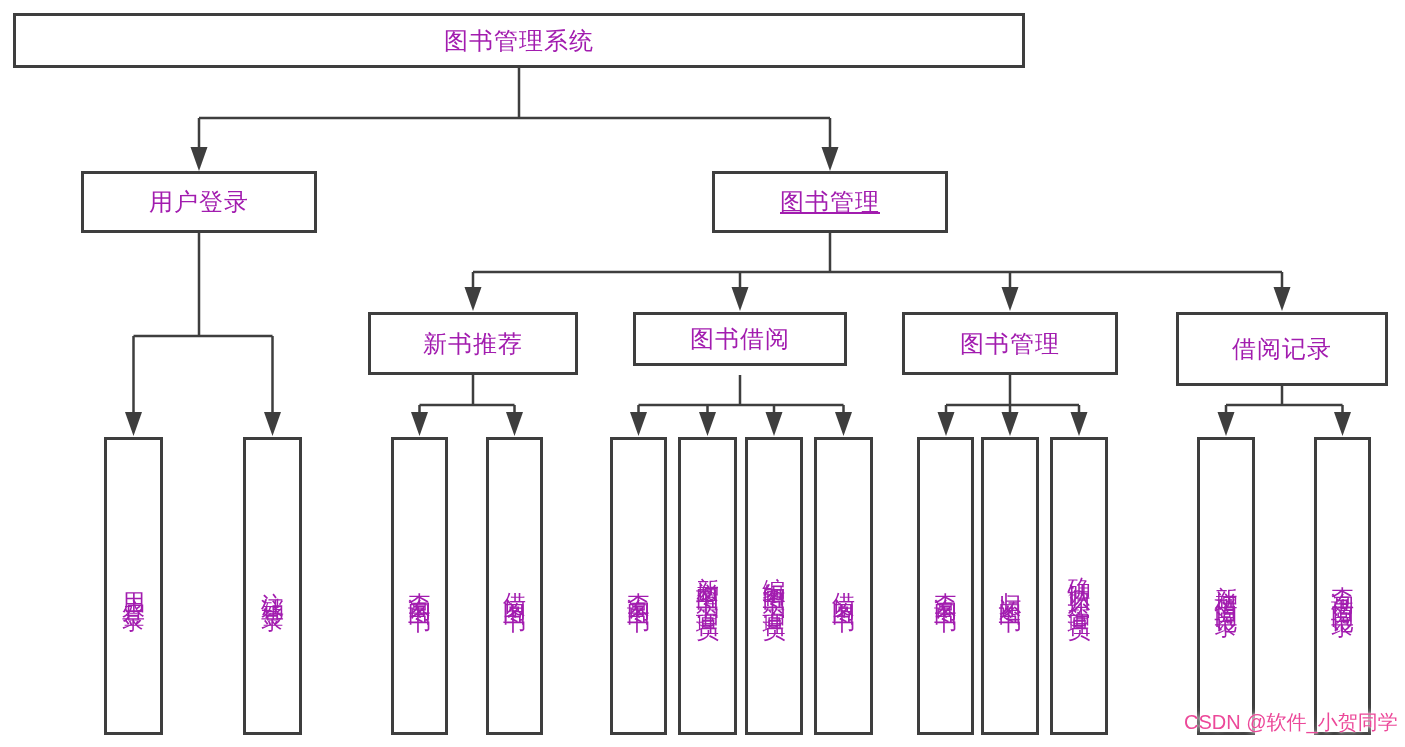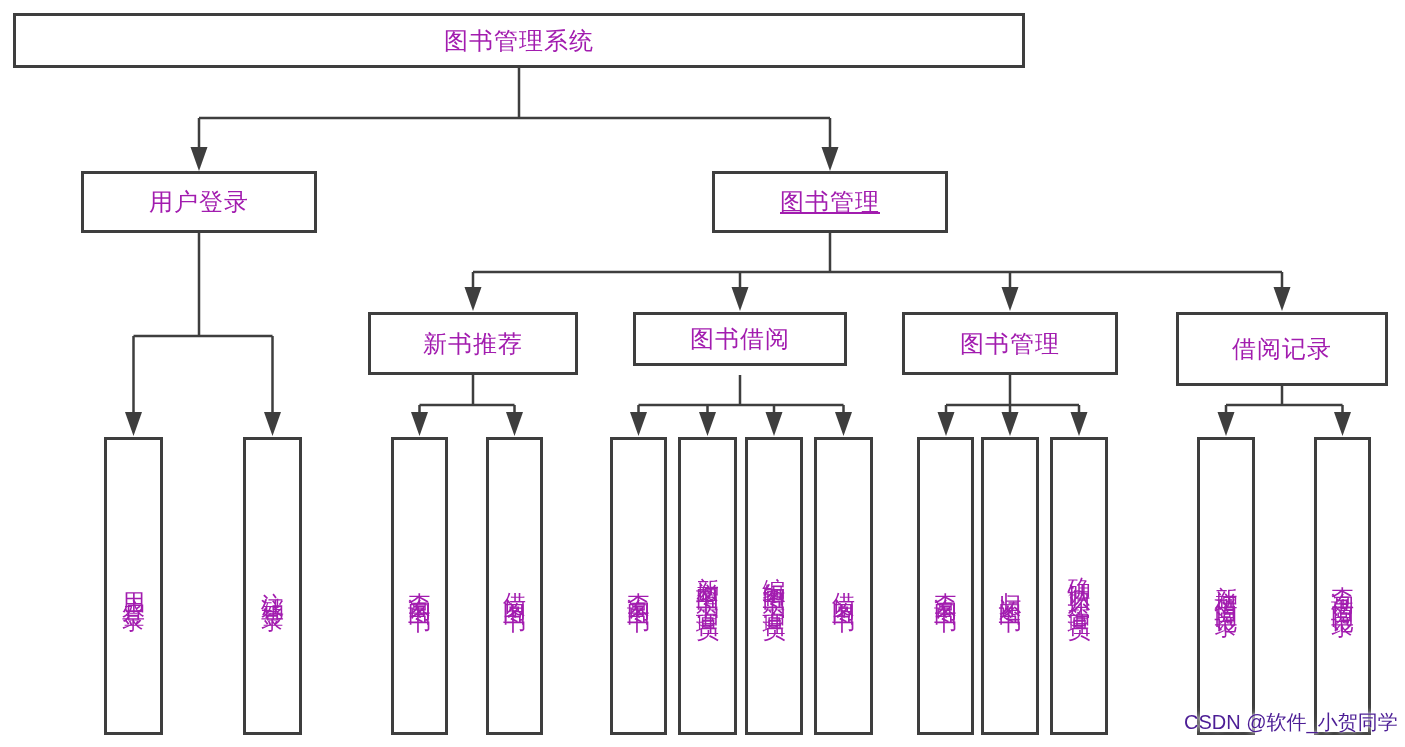--- a/index.html
+++ b/index.html
@@ -39,21 +39,21 @@
     letter-spacing: 6px;
     line-height: 1;
     white-space: nowrap;
   }
   .watermark {
     position: absolute;
     left: 1184px;
     top: 709px;
     z-index: 3;
     font-size: 20px;
-    color: #4c1d95;
+    color: #ec4899;
     white-space: nowrap;
     text-shadow: 0 0 2px rgba(255,255,255,0.95), 0 0 5px rgba(255,255,255,0.9), 0 0 8px rgba(255,255,255,0.85);
   }
 </style>
 </head>
 <body>
 
 <div id="canvas">
 
   <svg id="connectors" width="1405" height="747" viewBox="0 0 1405 747">

